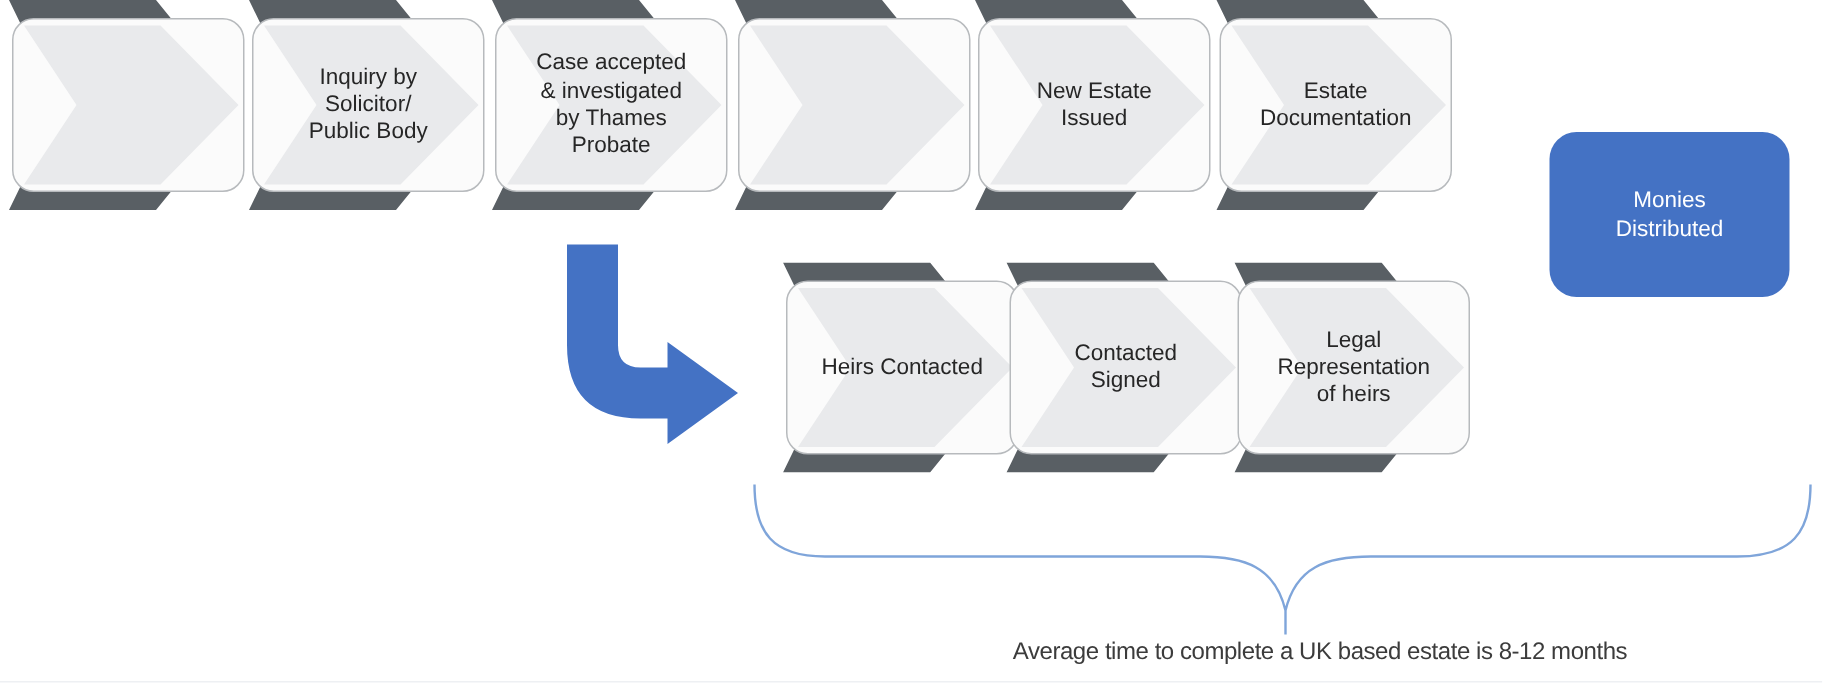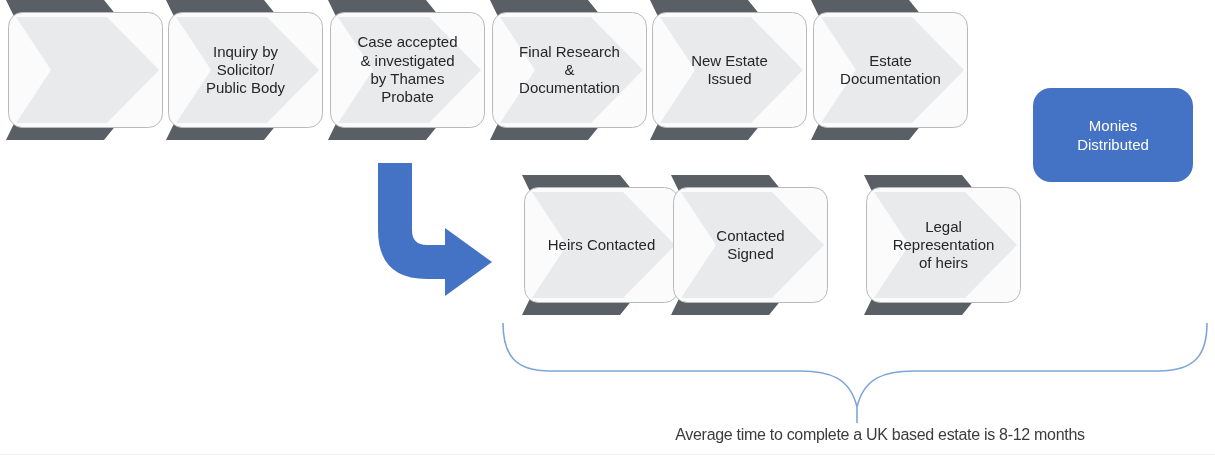--- a/index.html
+++ b/index.html
@@ -23,21 +23,21 @@
     left:4px;top:12px;width:155px;height:116px;
     display:flex;align-items:center;justify-content:center;
     text-align:center;
     font-size:15px;line-height:1.22;
     color:var(--c-text);
     white-space:pre-line;
   }
   #elbow-arrow{position:absolute;left:360px;top:155px;}
   #end-node{
     position:absolute;
-    left:1033px;top:88px;width:160px;height:94px;
+    left:1033px;top:88px;width:160px;height:110px;
     background:var(--c-blue);
     border-radius:18px;
     display:flex;align-items:center;justify-content:center;
     text-align:center;color:#ffffff;font-size:15px;line-height:1.3;
     white-space:pre-line;
   }
   #brace{position:absolute;left:490px;top:315px;}
   #annotation{
     position:absolute;
     left:530px;top:426px;width:700px;
@@ -85,23 +85,20 @@
 Solicitor/
 Public Body</div>
   </div>
 
   <div class="step" style="left:488px;top:0;">
     <svg width="170" height="140" viewBox="0 0 170 140">
       <polygon class="chev-dark" points="2,0 100,0 157,70 100,140 2,140 36,70"></polygon>
       <rect class="chev-box" x="4.5" y="12.5" width="154" height="115" rx="14"></rect>
       <polygon class="chev-light" points="12,17 103,17 155,70 103,123 12,123 47,70"></polygon>
     </svg>
-    <div class="step-label">Final Research
-&amp;
-Documentation</div>
   </div>
 
   <div class="step" style="left:648px;top:0;">
     <svg width="170" height="140" viewBox="0 0 170 140">
       <polygon class="chev-dark" points="2,0 100,0 157,70 100,140 2,140 36,70"></polygon>
       <rect class="chev-box" x="4.5" y="12.5" width="154" height="115" rx="14"></rect>
       <polygon class="chev-light" points="12,17 103,17 155,70 103,123 12,123 47,70"></polygon>
     </svg>
     <div class="step-label">New Estate
 Issued</div>
@@ -133,21 +130,21 @@
   <div class="step" style="left:669px;top:175px;">
     <svg width="170" height="140" viewBox="0 0 170 140">
       <polygon class="chev-dark" points="2,0 100,0 157,70 100,140 2,140 36,70"></polygon>
       <rect class="chev-box" x="4.5" y="12.5" width="154" height="115" rx="14"></rect>
       <polygon class="chev-light" points="12,17 103,17 155,70 103,123 12,123 47,70"></polygon>
     </svg>
     <div class="step-label">Contacted
 Signed</div>
   </div>
 
-  <div class="step" style="left:862px;top:175px;">
+  <div class="step" style="left:821px;top:175px;">
     <svg width="170" height="140" viewBox="0 0 170 140">
       <polygon class="chev-dark" points="2,0 100,0 157,70 100,140 2,140 36,70"></polygon>
       <rect class="chev-box" x="4.5" y="12.5" width="154" height="115" rx="14"></rect>
       <polygon class="chev-light" points="12,17 103,17 155,70 103,123 12,123 47,70"></polygon>
     </svg>
     <div class="step-label">Legal
 Representation
 of heirs</div>
   </div>
 

